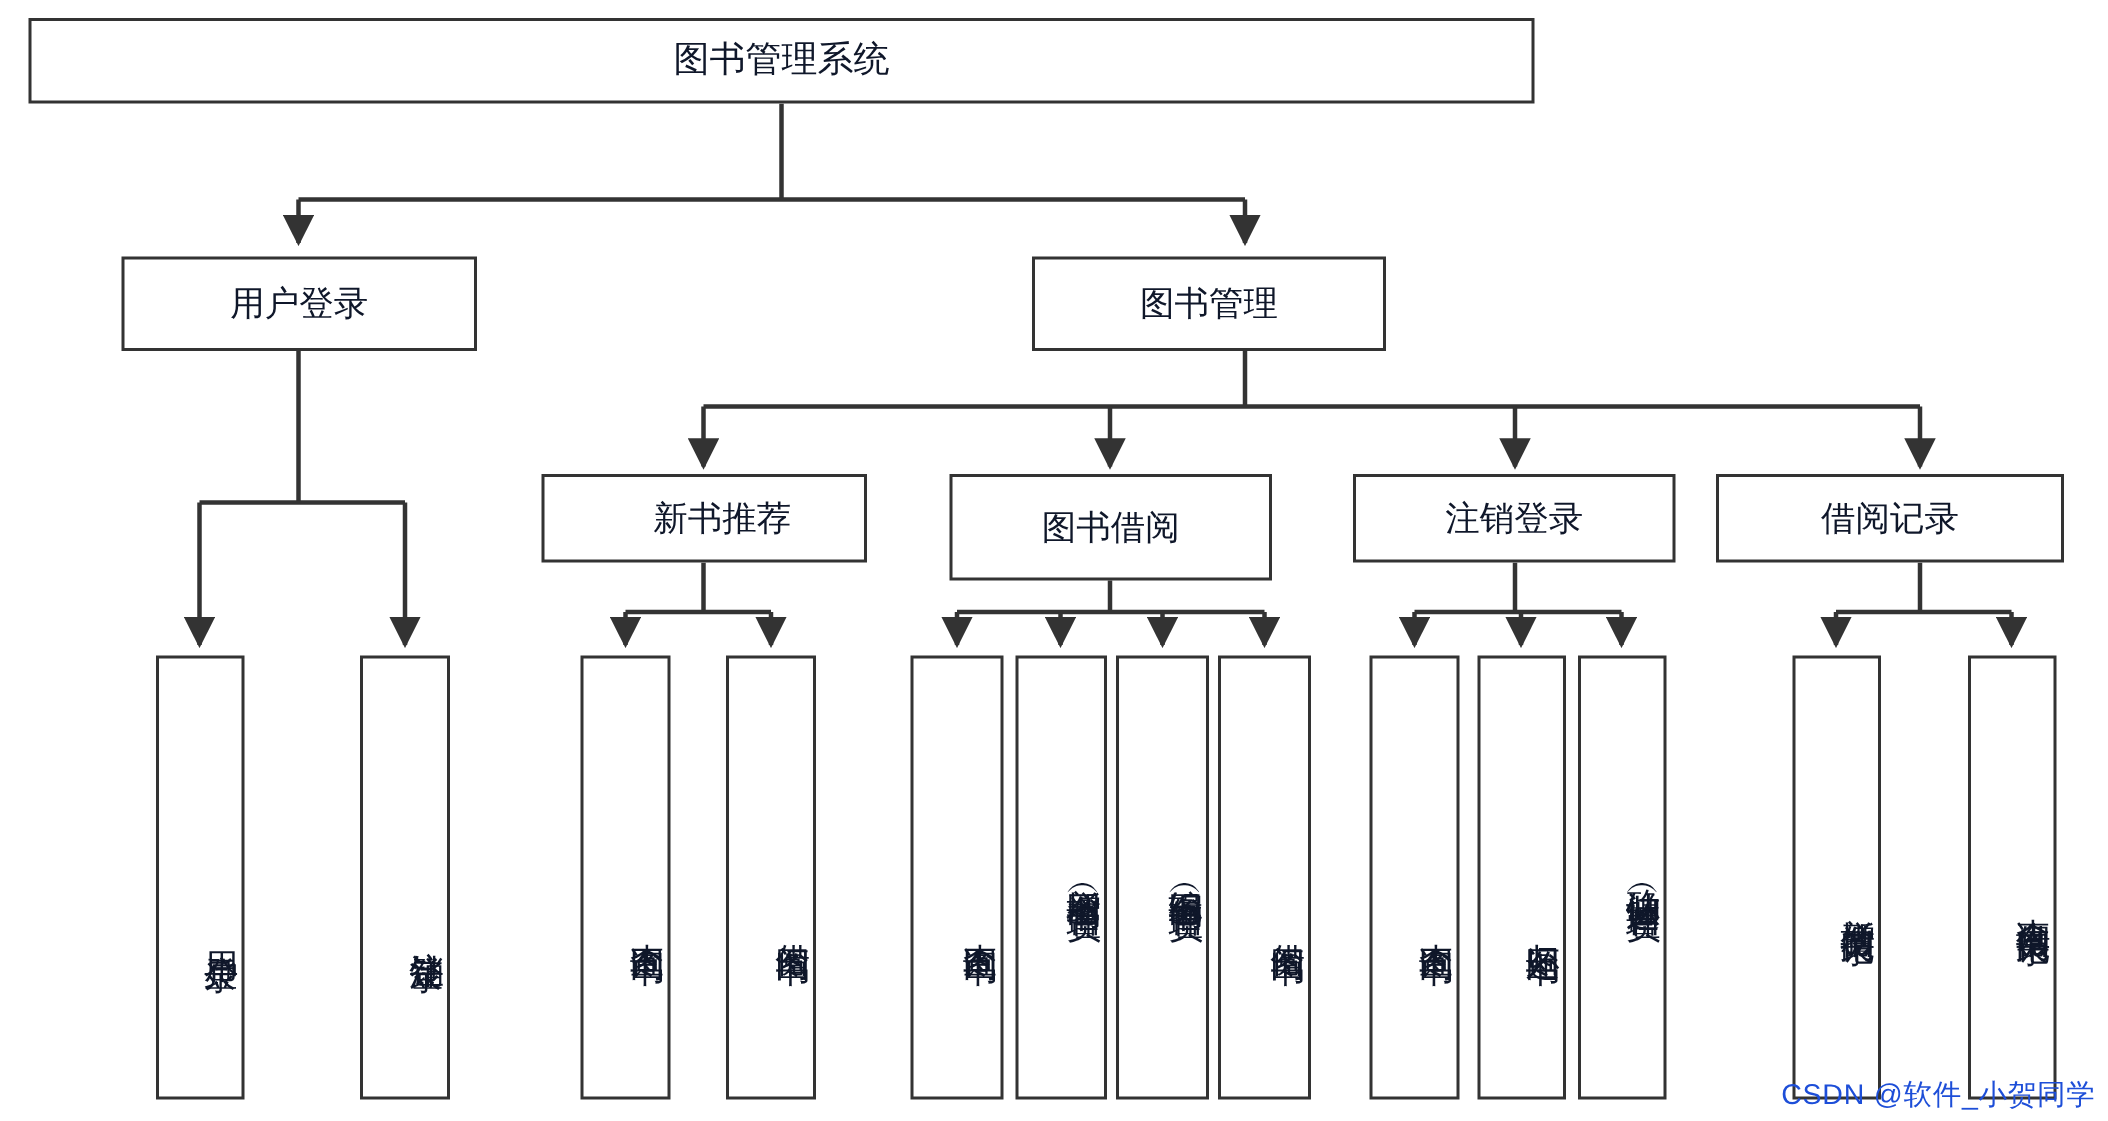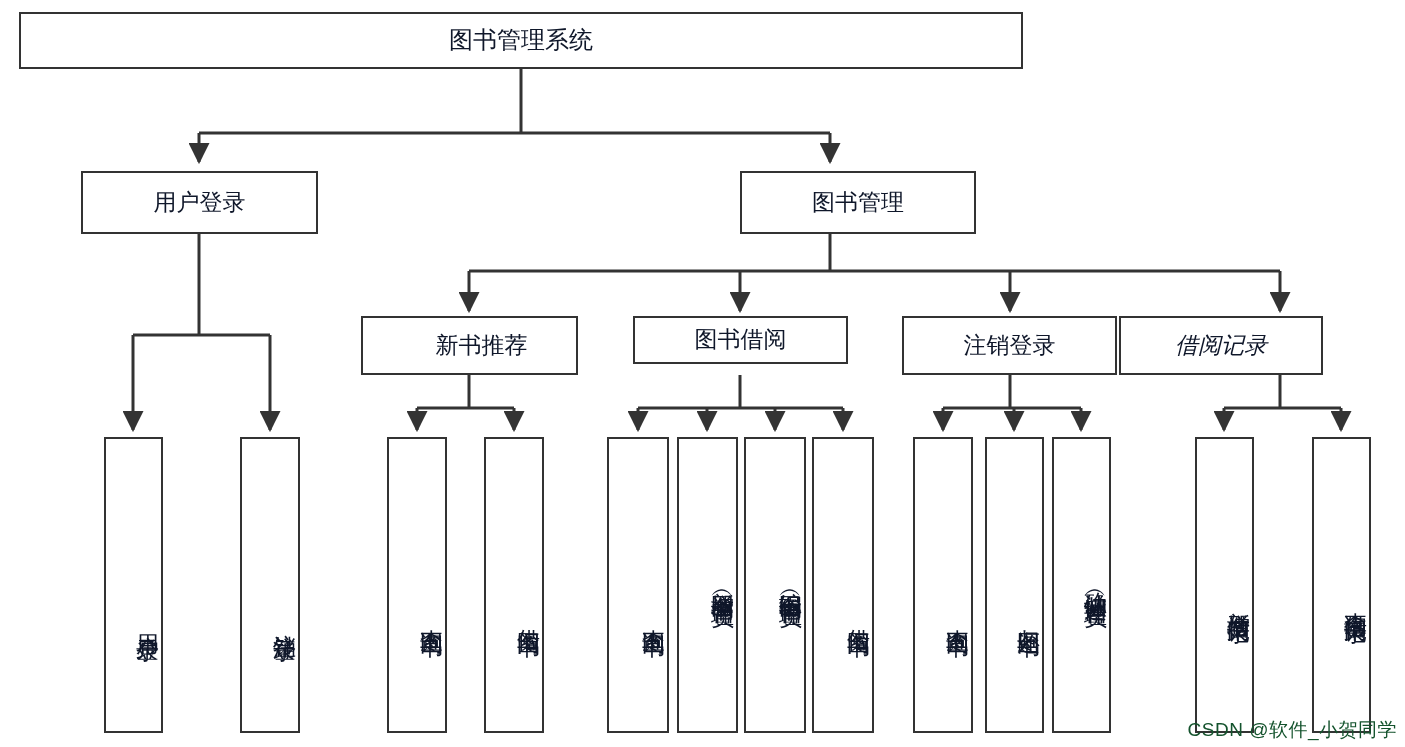--- a/index.html
+++ b/index.html
@@ -42,21 +42,21 @@
     letter-spacing: 2px;
     padding: 10px 0;
     align-items: flex-start;
     justify-content: center;
   }
   .watermark {
     position: absolute;
     right: 8px;
     bottom: 4px;
     font-size: 19px;
-    color: #14532d;
+    color: #1d4ed8;
     white-space: nowrap;
     letter-spacing: 0.5px;
   }
 </style>
 </head>
 <body>
 
 <div id="canvas">
 
   <svg class="edges" viewBox="0 0 1405 747" xmlns="http://www.w3.org/2000/svg">
@@ -105,26 +105,26 @@
       <path d="M 1280 375 L 1280 408"></path>
       <path d="M 1224 408 L 1341 408"></path>
       <path d="M 1224 408 L 1224 430" marker-end="url(#arrow)"></path>
       <path d="M 1341 408 L 1341 430" marker-end="url(#arrow)"></path>
     </g>
   </svg>
 
   <div class="node root" style="left:19px; top:12px; width:1004px; height:57px;">图书管理系统</div>
 
   <div class="node level2" style="left:81px; top:171px; width:237px; height:63px;">用户登录</div>
-  <div class="node level2" style="left:740px; top:171px; width:236px; height:63px;">图书管理</div>
+  <div class="node level2" style="left:688px; top:171px; width:236px; height:63px;">图书管理</div>
 
   <div class="node level3" style="left:361px; top:316px; width:217px; height:59px;padding-left:24px;">新书推荐</div>
-  <div class="node level3" style="left:633px; top:316px; width:215px; height:48px;">图书借阅</div>
+  <div class="node level3" style="left:633px; top:316px; width:215px; height:71px;">图书借阅</div>
   <div class="node level3" style="left:902px; top:316px; width:215px; height:59px;">注销登录</div>
-  <div class="node level3" style="left:1119px; top:316px; width:204px; height:59px;font-style:italic;">借阅记录</div>
+  <div class="node level3" style="left:1144px; top:316px; width:232px; height:59px;">借阅记录</div>
 
   <div class="node leaf" style="left:104px; top:437px; width:59px; height:296px; padding-top:80px;">用户登录</div>
   <div class="node leaf" style="left:240px; top:437px; width:60px; height:296px; padding-top:80px;">注销登录</div>
 
   <div class="node leaf" style="left:387px; top:437px; width:60px; height:296px; padding-top:70px;">查询图书</div>
   <div class="node leaf" style="left:484px; top:437px; width:60px; height:296px; padding-top:70px;">借阅图书</div>
 
   <div class="node leaf" style="left:607px; top:437px; width:62px; height:296px; padding-top:70px;">查询图书</div>
   <div class="node leaf" style="left:677px; top:437px; width:61px; height:296px; padding-top:6px;">新增图书（管理员）</div>
   <div class="node leaf" style="left:744px; top:437px; width:62px; height:296px; padding-top:6px;">编辑图书（管理员）</div>

